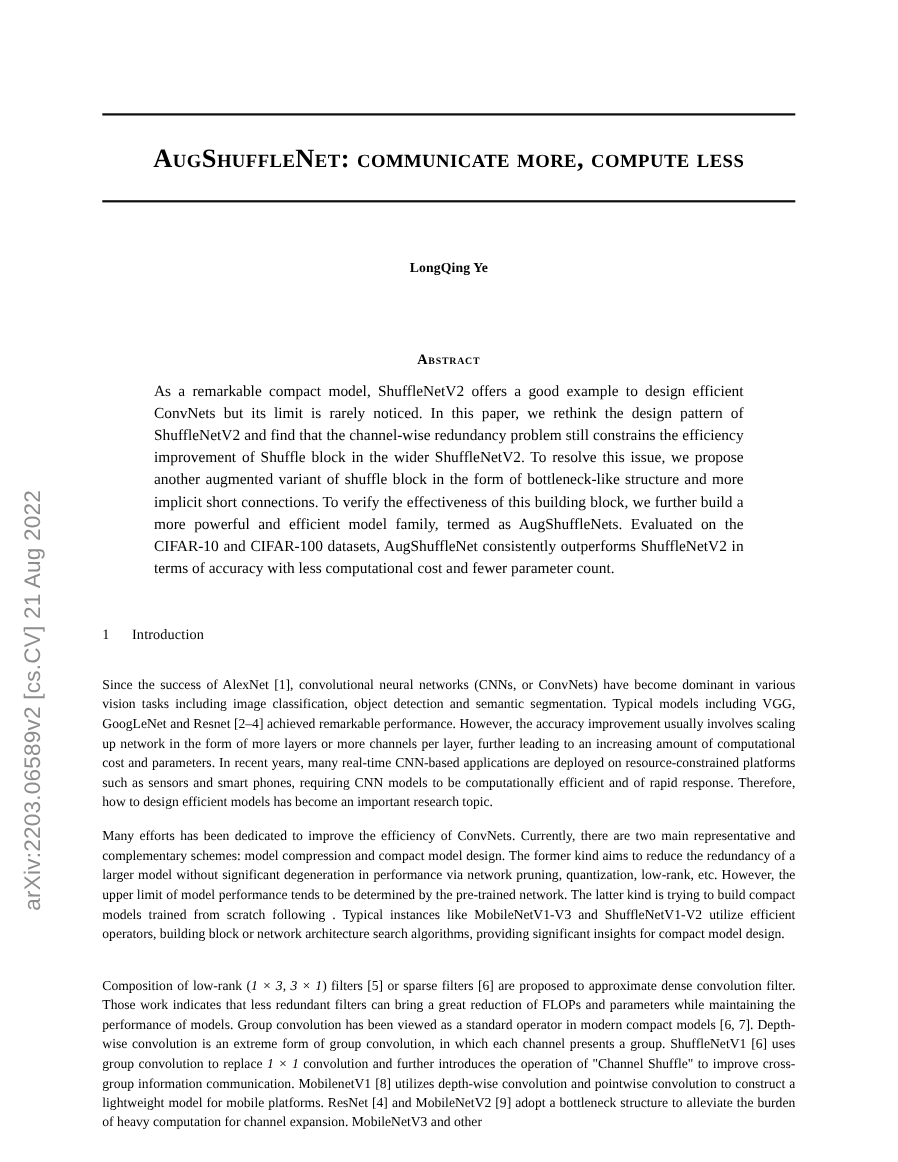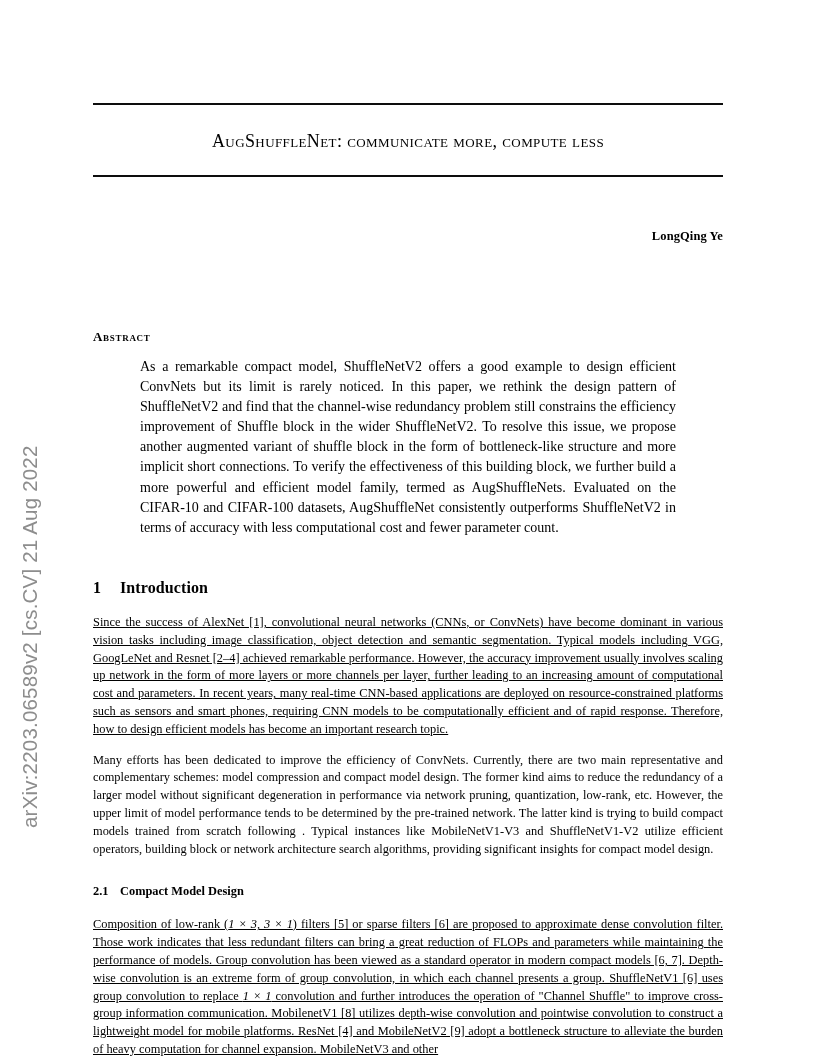--- a/index.html
+++ b/index.html
@@ -58,58 +58,59 @@
     height: 0;
   }
   .title-top {
     margin-top: 103px;
   }
   .title-wrap {
     text-align: center;
     padding: 26px 0 22px 0;
   }
   .paper-title {
-    font-size: 18px;
+    font-size: 24px;
     letter-spacing: 0.4px;
     line-height: 1.2;
     font-variant: small-caps;
     white-space: nowrap;
+    font-weight: bold;
   }
 
   
   .author {
-    text-align: right;
+    text-align: center;
     font-weight: bold;
     font-size: 12.5px;
     margin-top: 52px;
     letter-spacing: 0.1px;
   }
 
   
   .abstract-head {
-    text-align: left;
+    text-align: center;
     font-weight: bold;
     font-size: 13px;
     font-variant: small-caps;
     letter-spacing: 0.7px;
-    margin-top: 85px;
+    margin-top: 68px;
   }
   .abstract-body {
     margin: 12px 47px 0 47px;
     font-size: 14px;
     line-height: 1.44;
     text-align: justify;
     text-justify: inter-word;
     hyphens: none;
   }
 
   
   h2.section {
-    font-size: 16px;
-    font-weight: bold;
+    font-size: 13px;
+    font-weight: normal;
     margin: 41px 0 0 0;
     letter-spacing: 0.1px;
   }
   h2.section .num {
     display: inline-block;
     width: 27px;
   }
   h3.subsection {
     font-size: 12.4px;
     font-weight: bold;
@@ -123,22 +124,21 @@
   
   p.body {
     font-size: 12.4px;
     line-height: 1.435;
     text-align: justify;
     text-justify: inter-word;
     margin: 13px 0 0 0;
     hyphens: none;
   }
   p.body.first {
-    margin-top: 17px;
-    text-decoration: underline;
+    margin-top: 29px;
   }
   .math {
     font-family: "Liberation Serif", serif;
     font-style: italic;
   }
 </style>
 </head>
 <body>
 
 <div class="page">
@@ -157,17 +157,16 @@
 
     <div class="author">LongQing Ye</div>
 
     <div class="abstract-head">Abstract</div>
     <div class="abstract-body">As a remarkable compact model, ShuffleNetV2 offers a good example to design efficient ConvNets but its limit is rarely noticed. In this paper, we rethink the design pattern of ShuffleNetV2 and find that the channel-wise redundancy problem still constrains the efficiency improvement of Shuffle block in the wider ShuffleNetV2. To resolve this issue, we propose another augmented variant of shuffle block in the form of bottleneck-like structure and more implicit short connections. To verify the effectiveness of this building block, we further build a more powerful and efficient model family, termed as AugShuffleNets. Evaluated on the CIFAR-10 and CIFAR-100 datasets, AugShuffleNet consistently outperforms ShuffleNetV2 in terms of accuracy with less computational cost and fewer parameter count.</div>
 
     <h2 class="section"><span class="num">1</span><span>Introduction</span></h2>
     <p class="body first">Since the success of AlexNet [1], convolutional neural networks (CNNs, or ConvNets) have become dominant in various vision tasks including image classification, object detection and semantic segmentation. Typical models including VGG, GoogLeNet and Resnet [2–4] achieved remarkable performance. However, the accuracy improvement usually involves scaling up network in the form of more layers or more channels per layer, further leading to an increasing amount of computational cost and parameters. In recent years, many real-time CNN-based applications are deployed on resource-constrained platforms such as sensors and smart phones, requiring CNN models to be computationally efficient and of rapid response. Therefore, how to design efficient models has become an important research topic.</p>
     <p class="body">Many efforts has been dedicated to improve the efficiency of ConvNets. Currently, there are two main representative and complementary schemes: model compression and compact model design. The former kind aims to reduce the redundancy of a larger model without significant degeneration in performance via network pruning, quantization, low-rank, etc. However, the upper limit of model performance tends to be determined by the pre-trained network. The latter kind is trying to build compact models trained from scratch following . Typical instances like MobileNetV1-V3 and ShuffleNetV1-V2 utilize efficient operators, building block or network architecture search algorithms, providing significant insights for compact model design.</p>
 
-    <h3 class="subsection"><span class="num">2.1</span><span>Compact Model Design</span></h3>
     <p class="body first"><span>Composition of low-rank (</span><span class="math">1 × 3, 3 × 1</span><span>) filters [5] or sparse filters [6] are proposed to approximate dense convolution filter. Those work indicates that less redundant filters can bring a great reduction of FLOPs and parameters while maintaining the performance of models. Group convolution has been viewed as a standard operator in modern compact models [6, 7]. Depth-wise convolution is an extreme form of group convolution, in which each channel presents a group. ShuffleNetV1 [6] uses group convolution to replace </span><span class="math">1 × 1</span><span> convolution and further introduces the operation of "Channel Shuffle" to improve cross-group information communication. MobilenetV1 [8] utilizes depth-wise convolution and pointwise convolution to construct a lightweight model for mobile platforms. ResNet [4] and MobileNetV2 [9] adopt a bottleneck structure to alleviate the burden of heavy computation for channel expansion. MobileNetV3 and other</span></p>
 
   </div>
 </div>
 
 </body></html>

